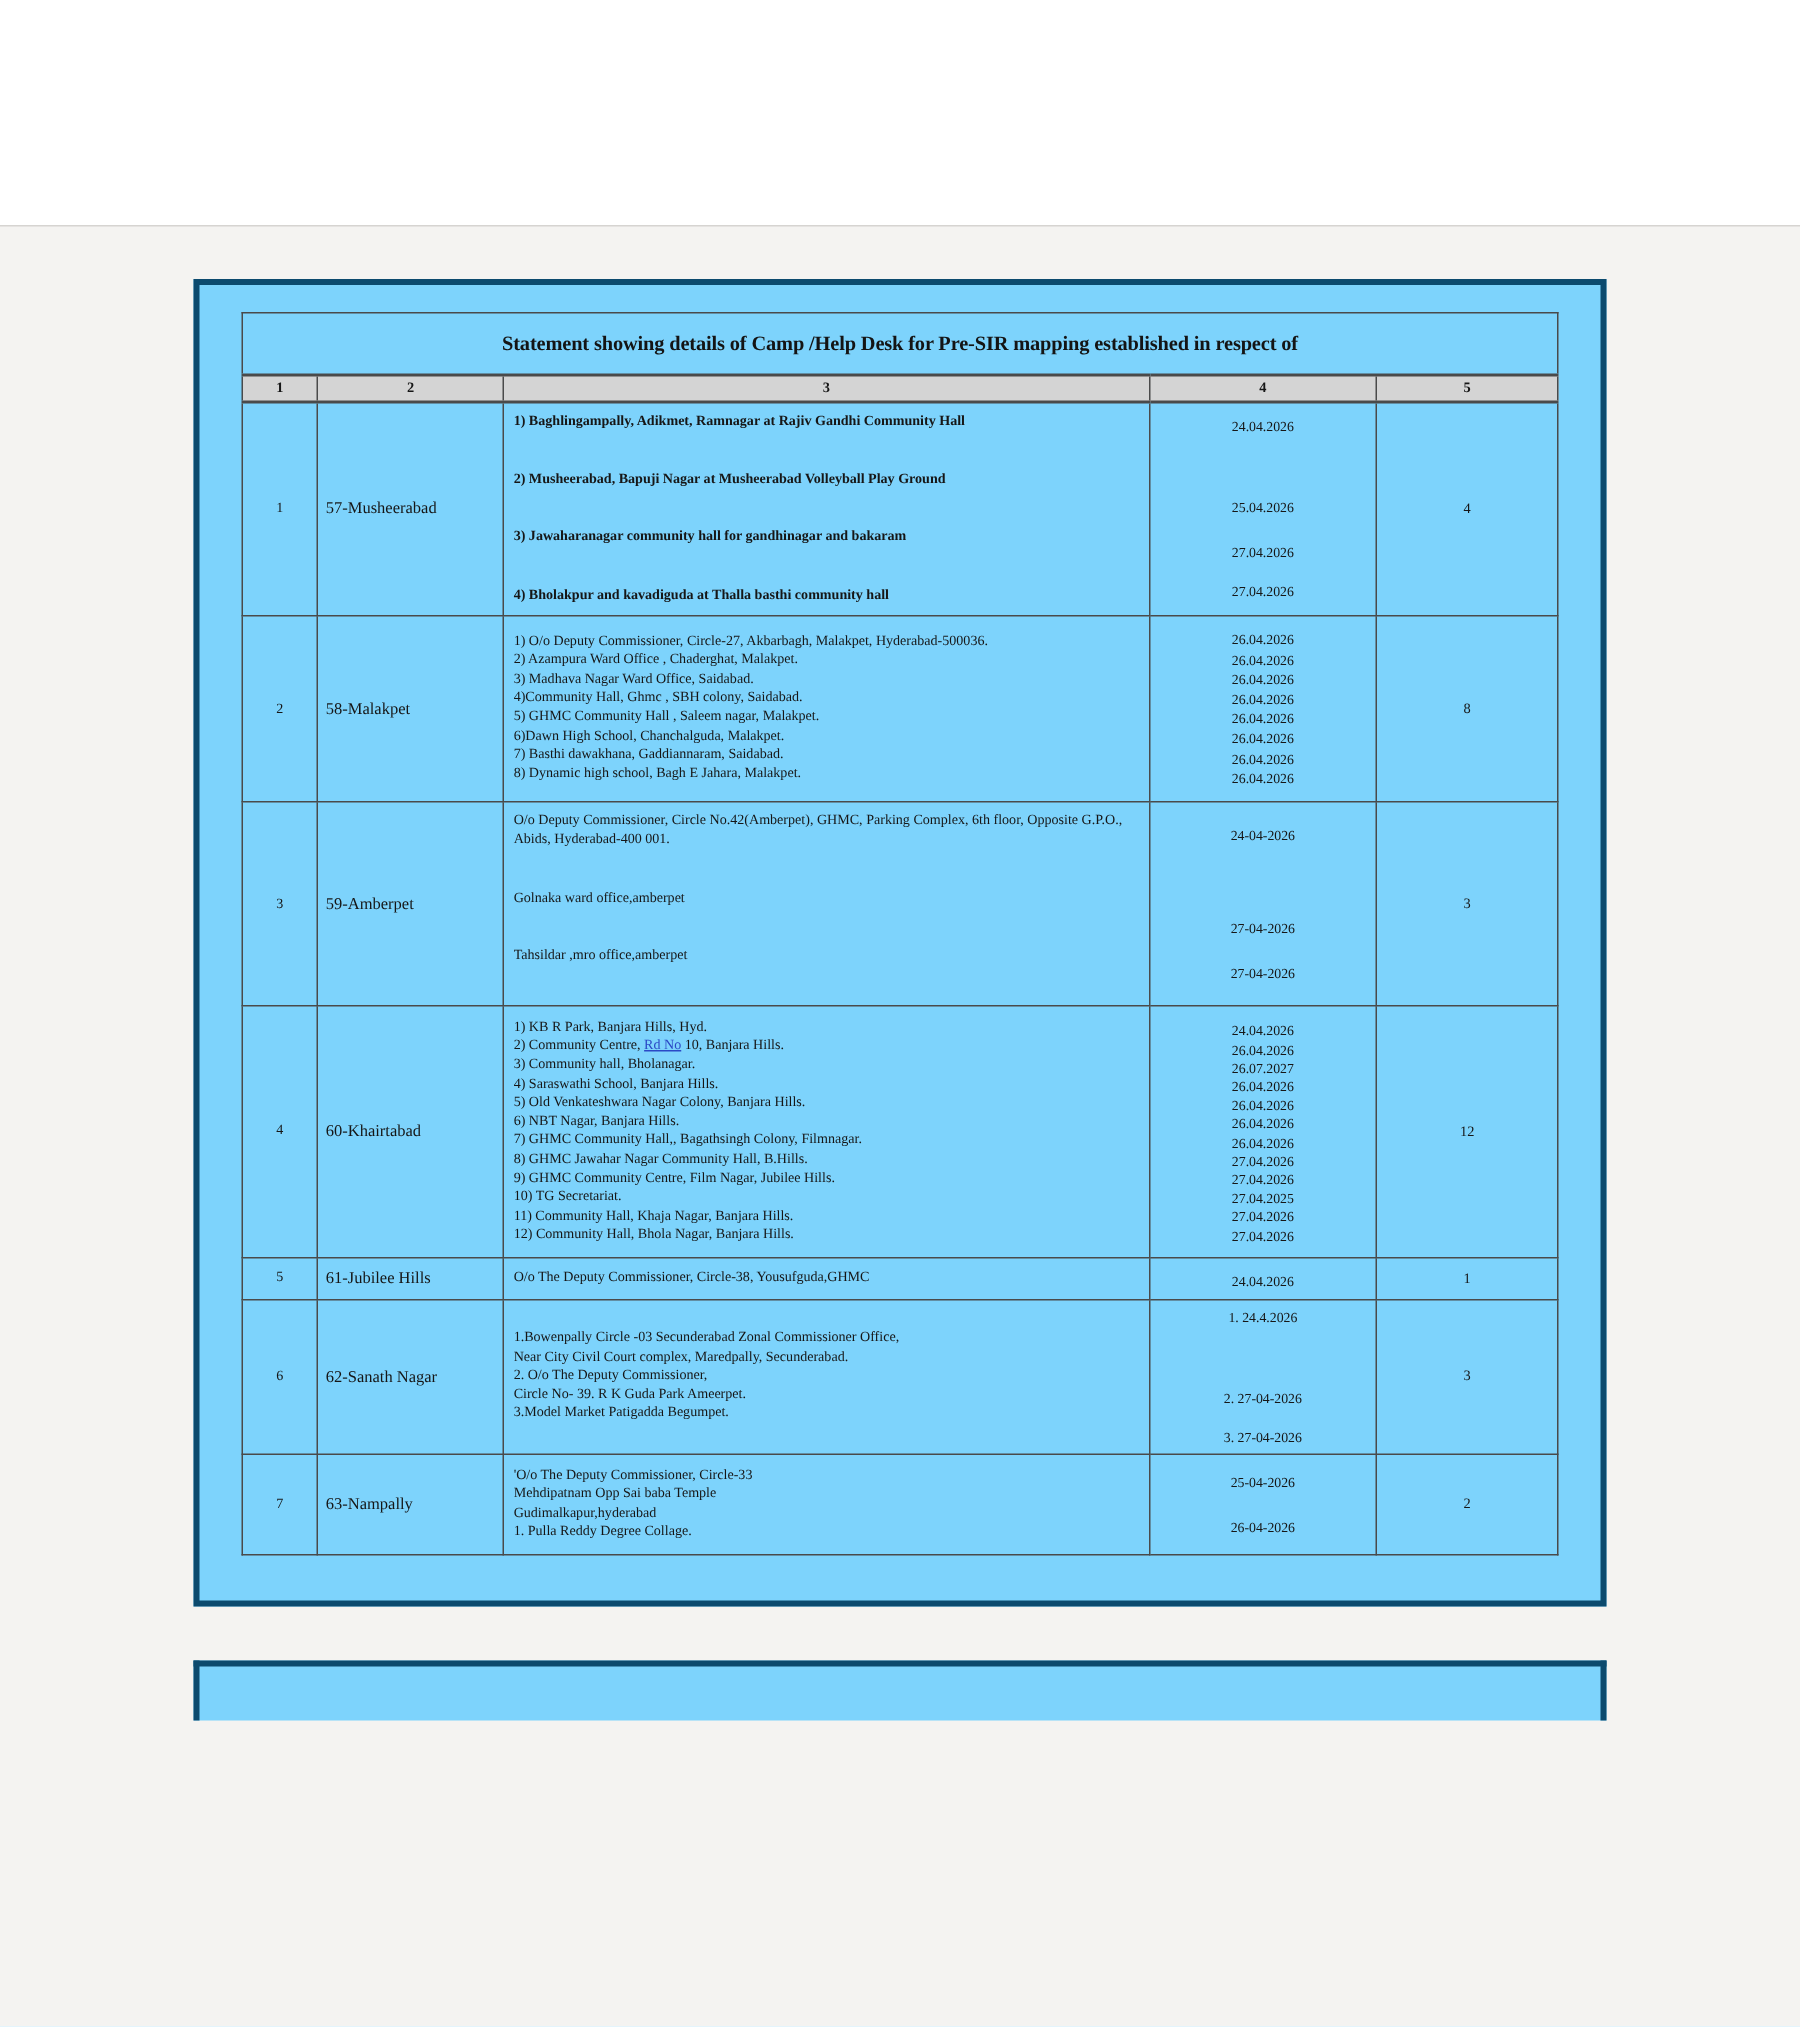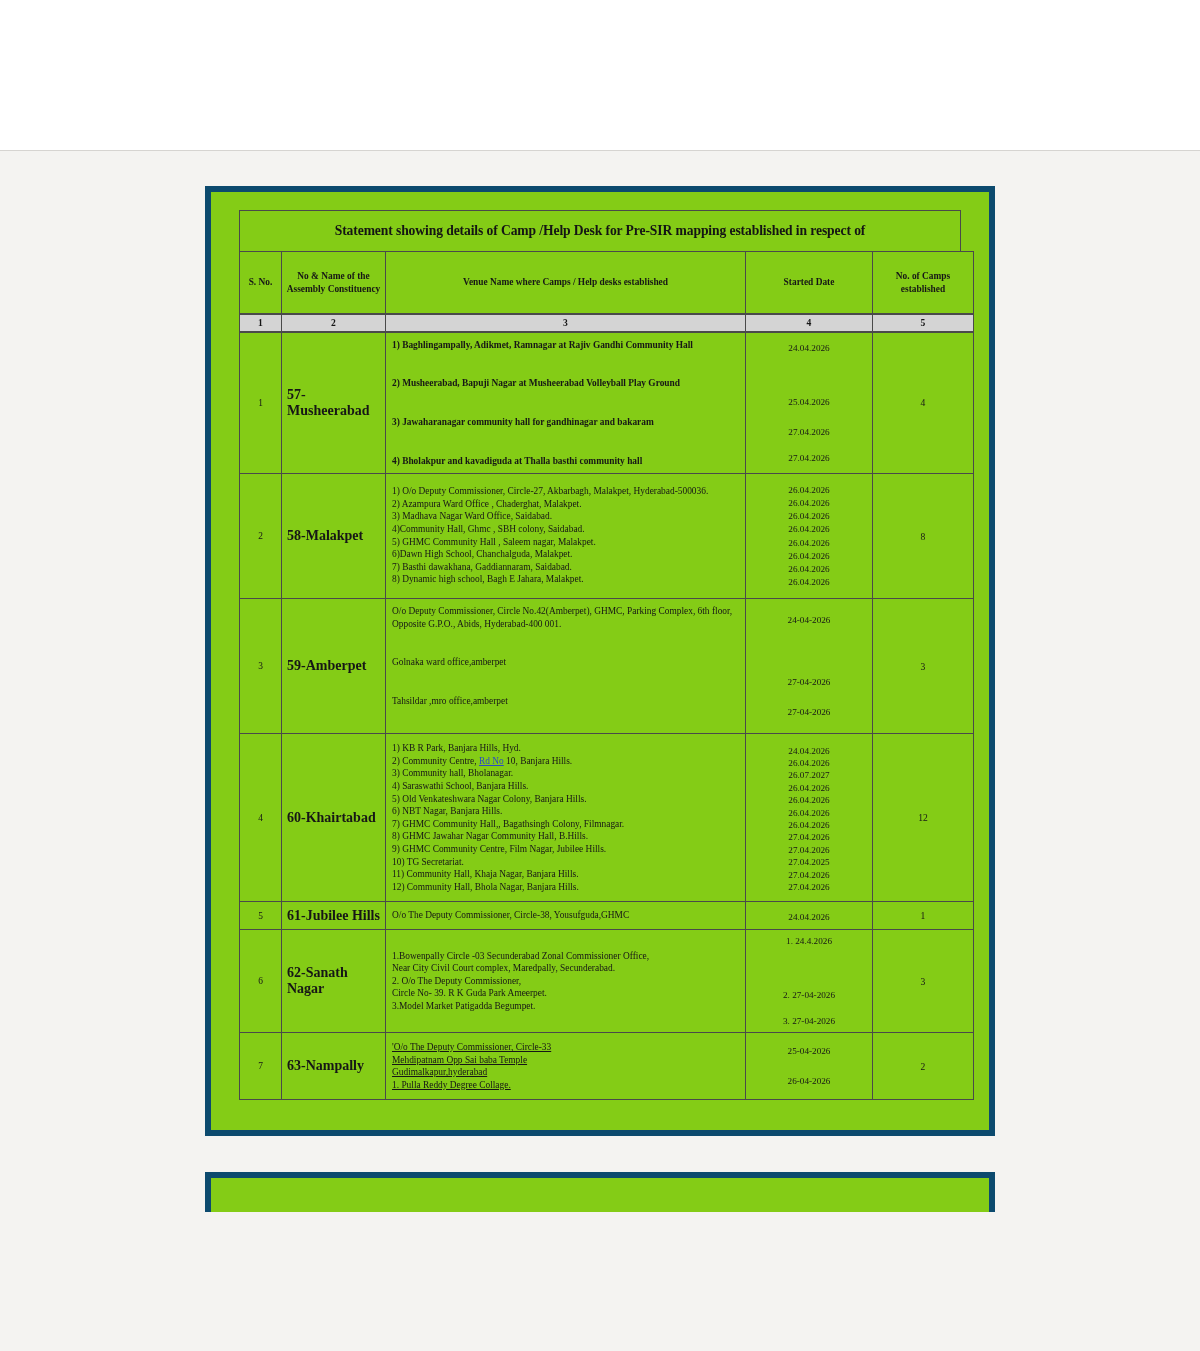--- a/index.html
+++ b/index.html
@@ -24,24 +24,24 @@
   .viewer-body {
     background: #f4f3f1;
     border-top: 1px solid #d6d4d1;
     width: 100%;
     padding-top: 35px;
     padding-bottom: 0;
     min-height: 1201px;
   }
 
   .page-card {
-    width: 790px;
+    width: 942px;
     margin: 0 auto;
-    background: #84cc16;
-    border: 6px solid #0c4a6e;
+    background: #7dd3fc;
+    border: 4px solid #0c4a6e;
     padding: 18px 28px 30px 28px;
   }
   .page-card.second {
     margin-top: 36px;
     height: 40px;
     padding: 0;
     border-bottom: none;
   }
 
   
@@ -96,24 +96,23 @@
     border-top: 2px solid #4a4a4a;
     border-bottom: 2px solid #4a4a4a;
   }
 
   td.sno-cell {
     text-align: center;
     font-size: 9.4px;
     vertical-align: middle;
   }
   td.ac-cell {
-    font-size: 14px;
+    font-size: 11px;
     padding-left: 5px;
     vertical-align: middle;
-    font-weight: bold;
   }
   td.venue-cell {
     font-size: 9.4px;
     padding: 6px 5px 6px 6px;
     line-height: 1.34;
     vertical-align: top;
   }
   td.date-cell {
     font-size: 9.2px;
     text-align: center;
@@ -166,27 +165,20 @@
 
     <table class="camp-table">
       <colgroup>
         <col class="c-sno">
           <col class="c-ac">
           <col class="c-venue">
           <col class="c-date">
           <col class="c-count">
       </colgroup>
       <thead>
-        <tr>
-          <th class="head-cell">S. No.</th>
-          <th class="head-cell">No &amp; Name of the Assembly Constituency</th>
-          <th class="head-cell">Venue Name where Camps / Help desks established</th>
-          <th class="head-cell">Started Date</th>
-          <th class="head-cell">No. of Camps established</th>
-        </tr>
         <tr>
           <th class="numrow">1</th>
           <th class="numrow">2</th>
           <th class="numrow">3</th>
           <th class="numrow">4</th>
           <th class="numrow">5</th>
         </tr>
       </thead>
       <tbody>
 
@@ -310,21 +302,21 @@
             <span class="date-line gap-l">1. 24.4.2026</span>
             <span class="date-line gap-s">2. 27-04-2026</span>
             <span class="date-line">3. 27-04-2026</span>
           </td>
           <td class="count-cell">3</td>
         </tr>
 
         <tr>
           <td class="sno-cell">7</td>
           <td class="ac-cell">63-Nampally</td>
-          <td class="venue-cell" style="padding-top:8px;padding-bottom:8px;text-decoration:underline;">
+          <td class="venue-cell" style="padding-top:8px;padding-bottom:8px;">
             <span class="venue-line">'O/o The Deputy Commissioner, Circle-33</span>
             <span class="venue-line">Mehdipatnam Opp Sai baba Temple</span>
             <span class="venue-line">Gudimalkapur,hyderabad</span>
             <span class="venue-line">1.  Pulla Reddy Degree Collage.</span>
           </td>
           <td class="date-cell dpad-r7">
             <span class="date-line gap-m">25-04-2026</span>
             <span class="date-line">26-04-2026</span>
           </td>
           <td class="count-cell">2</td>

